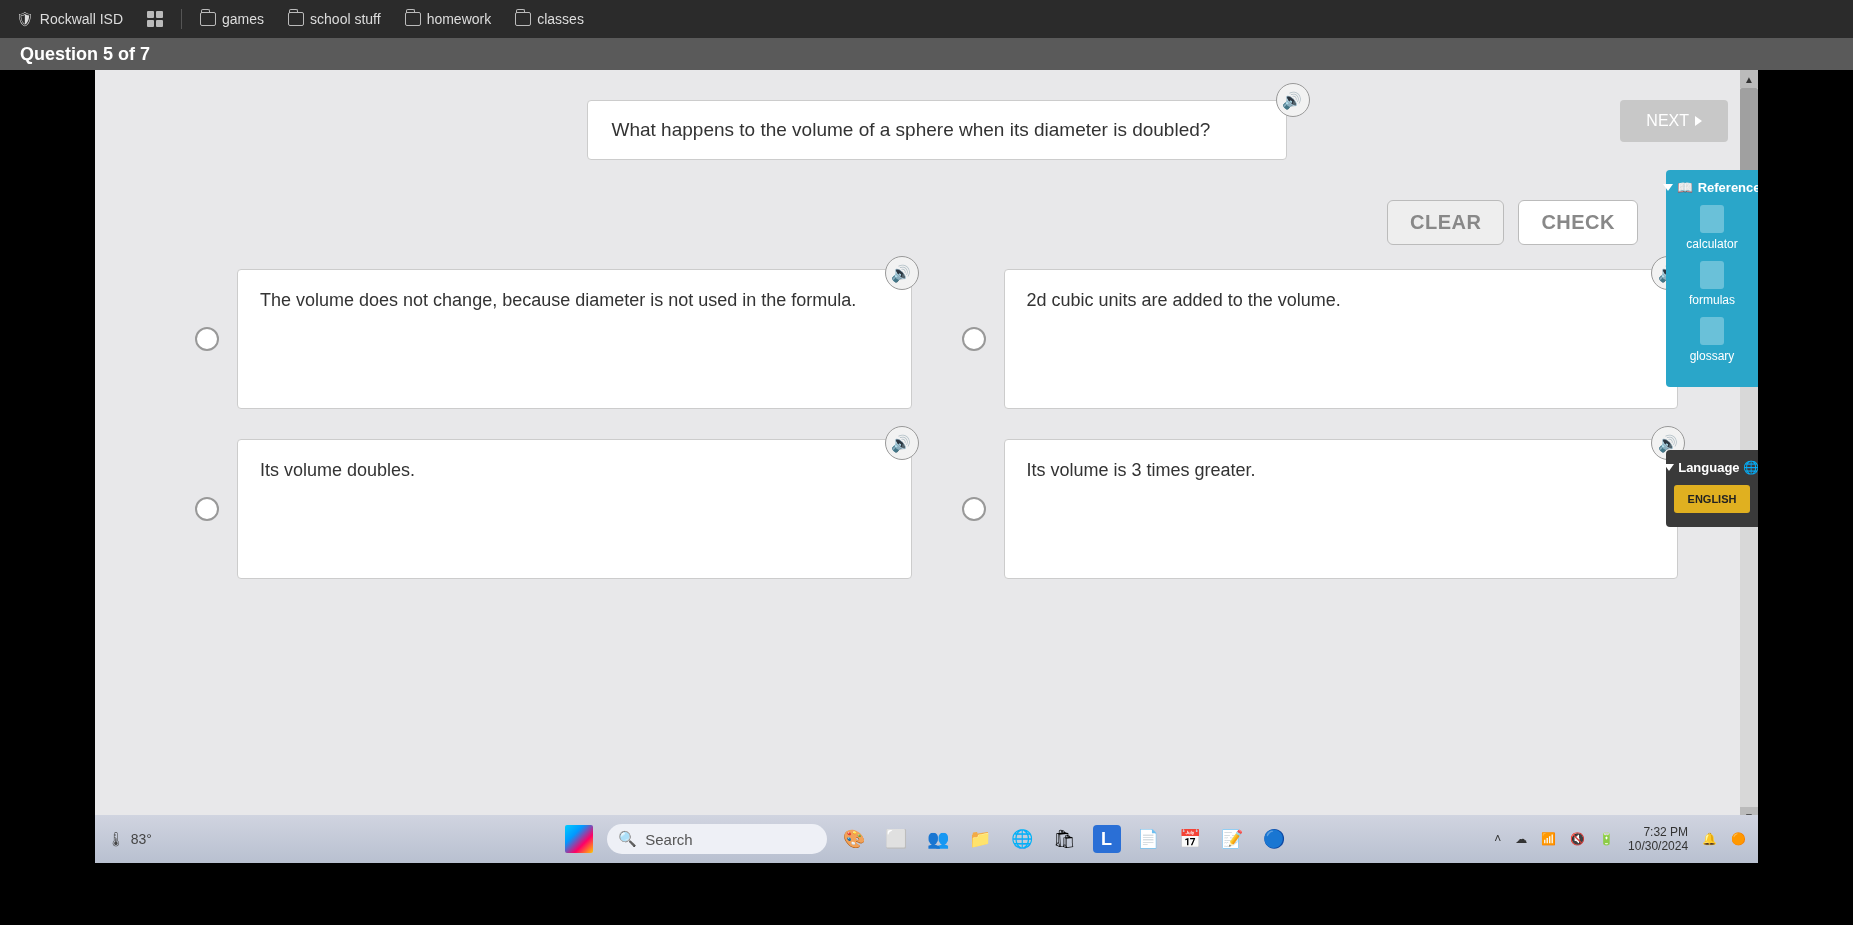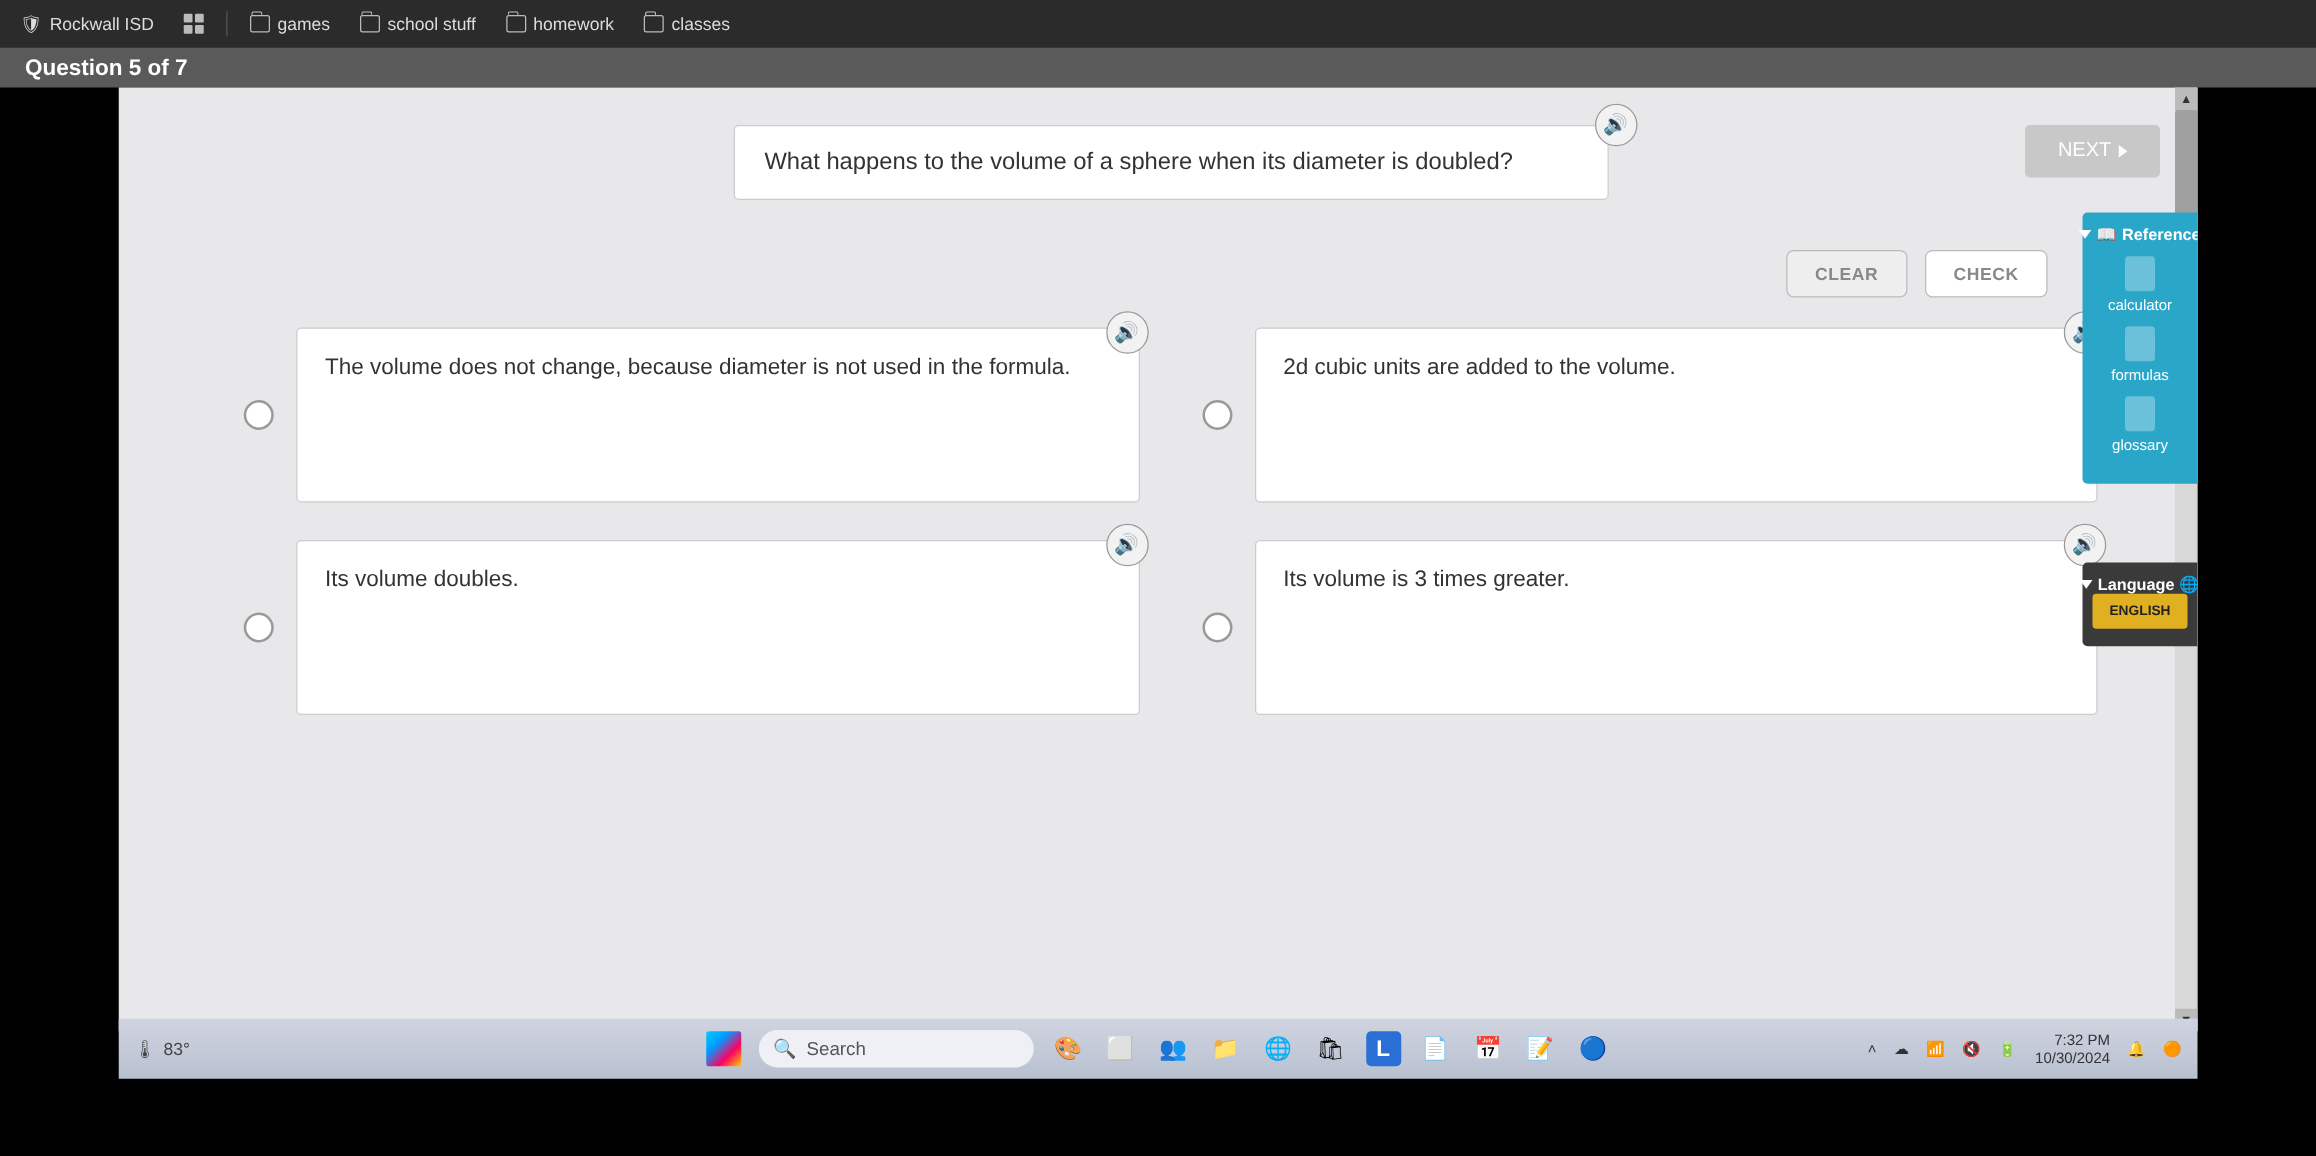--- a/index.html
+++ b/index.html
@@ -23,39 +23,39 @@
   .inner-scroll { position: absolute; inset: 0; padding: 20px 80px 20px 100px; }
 
   
   .question-box { position: relative; margin: 0 auto; width: 700px; background: #fff; border: 1px solid #ccc; border-radius: 4px; padding: 18px 24px; font-size: 19px; color: #333; margin-top: 10px; }
   .question-audio { position: absolute; right: -24px; top: -18px; }
 
   .audio-btn { width: 34px; height: 34px; border-radius: 50%; background: #f2f2f2; border: 1px solid #999; display: flex; align-items: center; justify-content: center; cursor: pointer; color: #333; font-size: 16px; }
 
   
   .actions-row { display: flex; justify-content: flex-end; gap: 14px; margin-top: 40px; margin-bottom: 24px; padding-right: 40px; }
-  .btn { padding: 10px 22px; border-radius: 6px; font-weight: bold; font-size: 14px; cursor: pointer; border: 1px solid #bbb; letter-spacing: 0.5px; }
+  .btn { padding: 10px 22px; border-radius: 6px; font-weight: bold; font-size: 20px; cursor: pointer; border: 1px solid #bbb; letter-spacing: 0.5px; }
   .btn-clear { background: #eee; color: #888; }
   .btn-check { background: #ffffff; color: #888; }
 
   
   .options-grid { display: grid; grid-template-columns: 1fr 1fr; gap: 30px 50px; margin-top: 10px; }
   .option-wrap { position: relative; display: flex; align-items: center; gap: 18px; }
   .radio { width: 24px; height: 24px; border: 2px solid #999; border-radius: 50%; background: #fff; flex-shrink: 0; cursor: pointer; }
   .option-card { flex: 1; position: relative; background: #fff; border: 1px solid #ccc; border-radius: 4px; padding: 20px 22px; min-height: 140px; font-size: 18px; color: #333; cursor: pointer; }
   .option-audio { position: absolute; right: -8px; top: -14px; }
 
   
   .next-btn { position: absolute; right: 30px; top: 30px; background: #c8c8c8; color: #fff; padding: 12px 26px; font-weight: normal; border-radius: 4px; font-size: 16px; cursor: pointer; display:flex; align-items:center; gap:6px; }
   .ref-panel { position: absolute; right: 0; top: 100px; width: 92px; background: #2aa6c9; color: #fff; border-radius: 4px 0 0 4px; padding: 10px 6px 14px 6px; text-align: center; }
   .ref-panel .hdr { font-size: 13px; font-weight: bold; display: flex; align-items: center; justify-content: center; gap: 4px; cursor: pointer; margin-bottom: 8px; }
   .ref-panel .tool { margin: 10px 0; display: flex; flex-direction: column; align-items: center; gap: 4px; cursor: pointer; font-size: 12px; }
   .ref-panel .tool .ico { width: 24px; height: 28px; background: rgba(255,255,255,0.3); border-radius: 3px; }
   .lang-panel { position: absolute; right: 0; top: 380px; width: 92px; background: #3a3a3a; color: #fff; border-radius: 4px 0 0 4px; padding: 10px 8px 14px 8px; text-align: center; }
-  .lang-panel .hdr { font-size: 13px; font-weight: bold; display:flex; align-items:center; justify-content:center; gap:4px; cursor:pointer; margin-bottom: 0; }
+  .lang-panel .hdr { font-size: 13px; font-weight: bold; display:flex; align-items:center; justify-content:center; gap:4px; cursor:pointer; margin-bottom: 10px; }
   .lang-panel .english { background: #e0b020; color: #222; font-size: 11px; font-weight: bold; padding: 8px 4px; border-radius: 3px; cursor: pointer; }
 
   .scrollbar-track { position: absolute; right: 0; top: 0; bottom: 0; width: 18px; background: #d8d8d8; }
   .scrollbar-thumb { position: absolute; right: 0; top: 0; width: 18px; height: 120px; background: #a0a0a0; border-radius: 2px; }
   .scrollbar-btn { position: absolute; right: 0; width: 18px; height: 18px; background: #bbb; display:flex; align-items:center; justify-content:center; font-size:10px; color:#333; }
 
   
   .taskbar { position: absolute; left: 95px; right: 95px; bottom: 62px; height: 48px; background: linear-gradient(#d0d4e0, #b8c0d0); display: flex; align-items: center; padding: 0 12px; gap: 10px; }
   .taskbar .weather { display: flex; align-items:center; gap:6px; font-size:14px; color:#444; }
   .taskbar .center { position:absolute; left:50%; transform:translateX(-50%); display:flex; align-items:center; gap:14px; }

